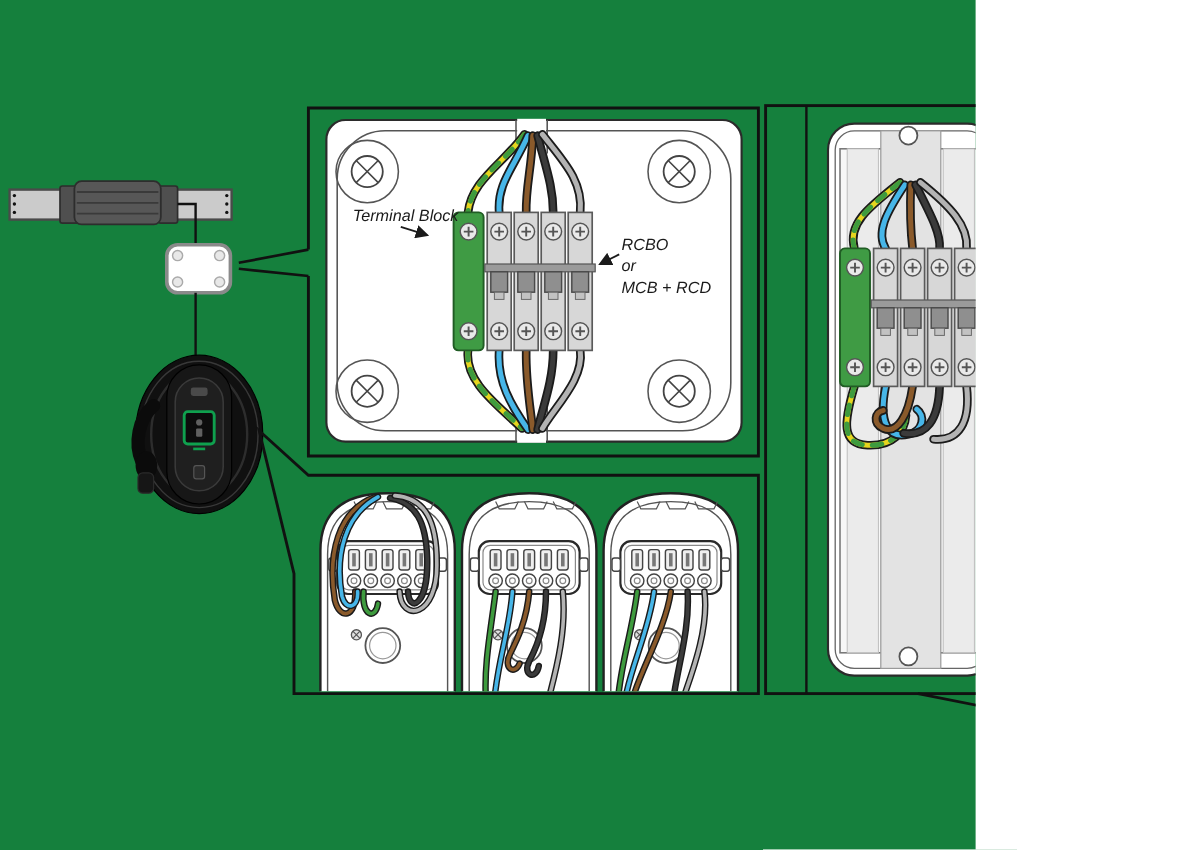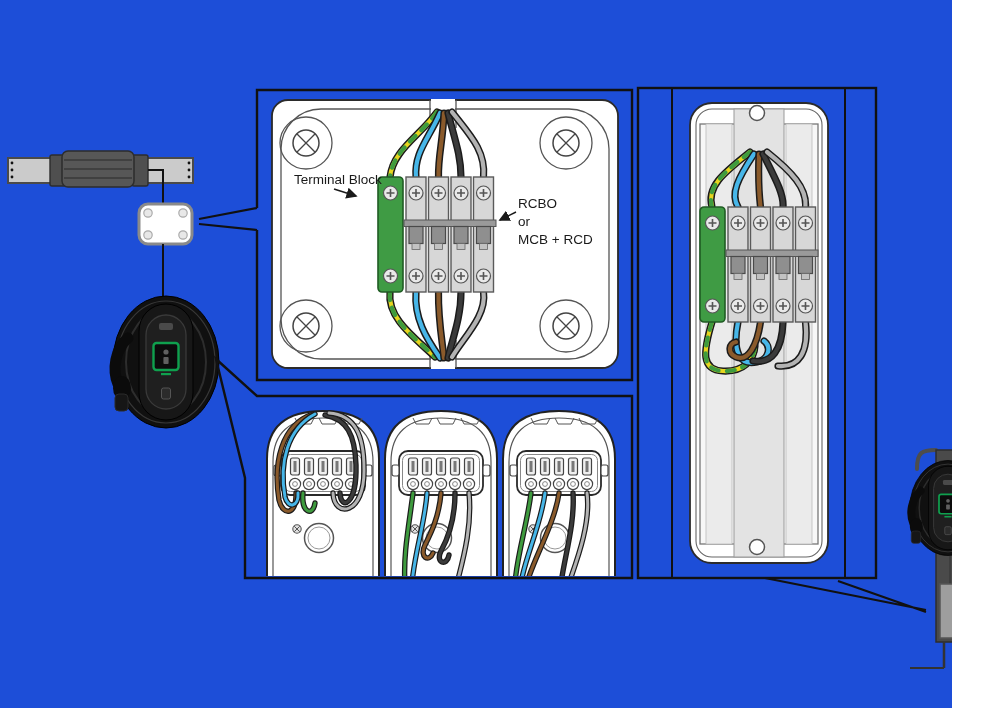--- a/index.html
+++ b/index.html
@@ -1,17 +1,17 @@
 <!DOCTYPE html>
 <html><head>
 <meta charset="utf-8">
 <style>
   html,body{margin:0;padding:0;background:#fff;}
-  .canvas{position:relative;width:952px;height:708px;background:#1d4ed8;overflow:hidden;
-          font-family:"Liberation Sans",sans-serif;}
+  .canvas{position:relative;width:813px;height:708px;background:#15803d;overflow:hidden;
+          font-family:"Liberation Sans",sans-serif;font-style:italic;}
   svg{display:block}
   svg text{font-family:"Liberation Sans",sans-serif;font-size:13.5px;fill:#1a1a1a;}
   .box{fill:none;stroke:#111;stroke-width:2.4;}
   .ln2{fill:none;stroke:#111;stroke-width:2;}
   .callout{fill:none;stroke:#111;stroke-width:2.2;stroke-linejoin:miter;}
   .plate{fill:#fff;stroke:#2b2b2b;stroke-width:1.8;}
   .inner{fill:none;stroke:#555;stroke-width:1.3;}
   .thin{fill:none;stroke:#666;stroke-width:1.1;}
   .wire-o{stroke:#1b1b1b;stroke-width:7.2;fill:none;stroke-linecap:round;}
   .wire{stroke-width:4.2;fill:none;stroke-linecap:round;}

